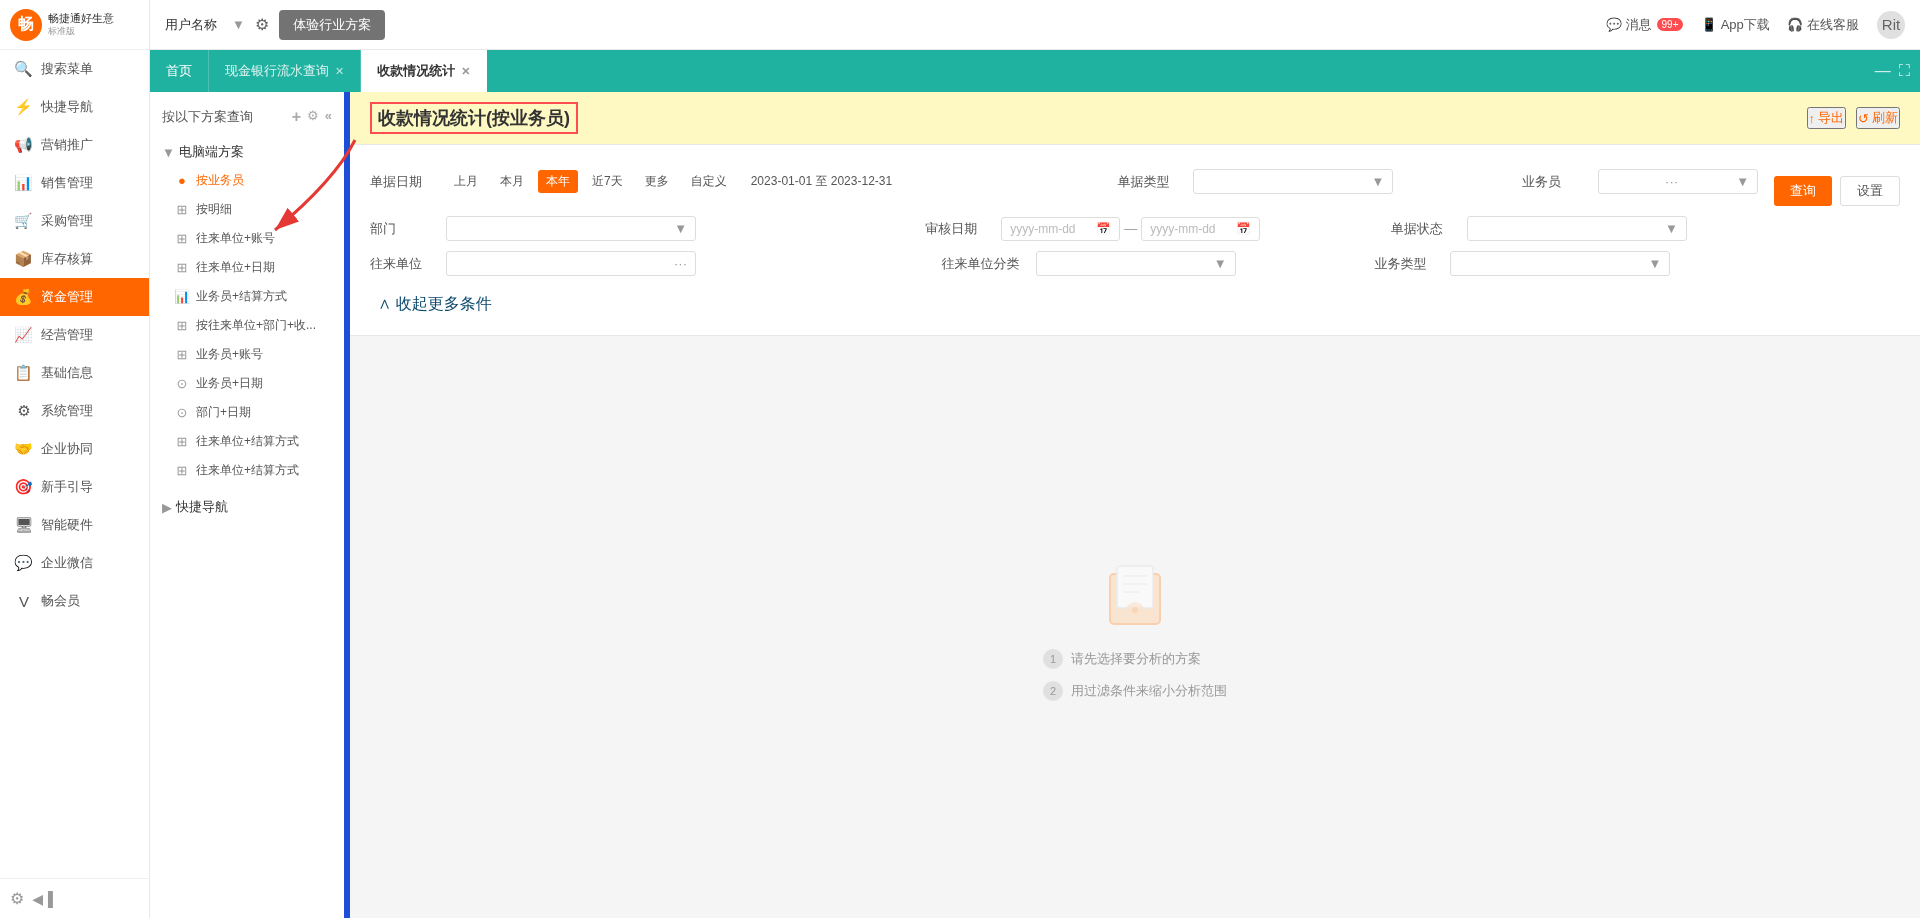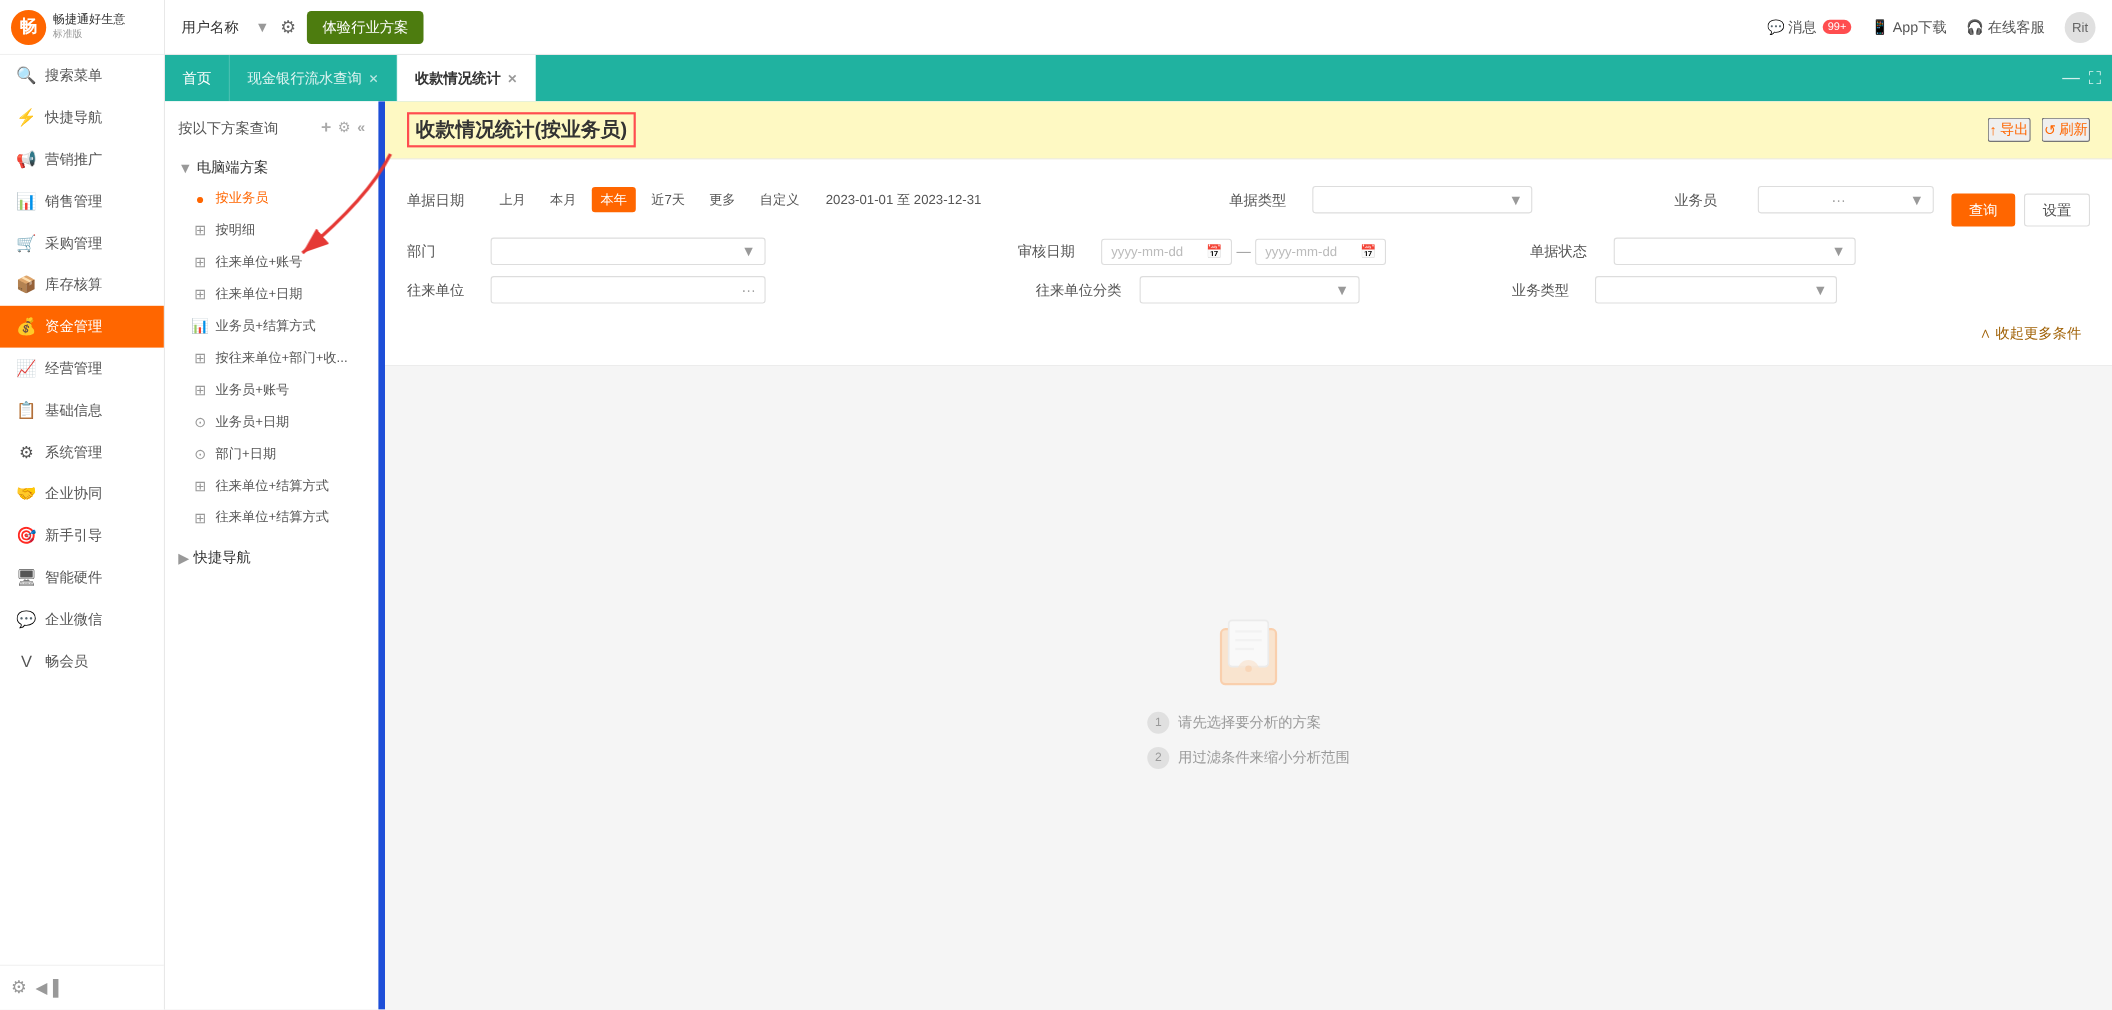--- a/index.html
+++ b/index.html
@@ -18,21 +18,21 @@
     .sidebar-bottom { padding: 10px; display: flex; align-items: center; gap: 8px; border-top: 1px solid #f0f0f0; }
 
     
     .main { flex: 1; display: flex; flex-direction: column; overflow: hidden; }
 
     
     .topbar { height: 50px; background: #fff; display: flex; align-items: center; padding: 0 15px; border-bottom: 1px solid #e8e8e8; gap: 10px; }
     .topbar-user { font-size: 13px; color: #333; margin-right: 5px; }
     .topbar-arrow { color: #999; cursor: pointer; }
     .topbar-gear { color: #666; cursor: pointer; font-size: 16px; }
-    .topbar-trial-btn { background: #4d7c0f; color: white; border: none; border-radius: 4px; padding: 6px 14px; cursor: pointer; font-size: 13px; }
+    .topbar-trial-btn { background: #737373; color: white; border: none; border-radius: 4px; padding: 6px 14px; cursor: pointer; font-size: 13px; }
     .topbar-right { margin-left: auto; display: flex; align-items: center; gap: 18px; color: #555; font-size: 13px; cursor: pointer; }
     .badge { background: #ff4d4f; color: white; border-radius: 10px; font-size: 10px; padding: 1px 5px; margin-left: 2px; }
     .topbar-right-item { display: flex; align-items: center; gap: 3px; }
     .user-avatar { width: 28px; height: 28px; background: #e0e0e0; border-radius: 50%; }
 
     
     .tabbar { height: 42px; background: #20b2a0; display: flex; align-items: stretch; }
     .tab { display: flex; align-items: center; padding: 0 16px; color: rgba(255,255,255,0.85); font-size: 13px; cursor: pointer; gap: 6px; border-right: 1px solid rgba(255,255,255,0.2); }
     .tab.home { color: white; }
     .tab.active { background: white; color: #333; border-bottom: none; font-weight: bold; }
@@ -71,21 +71,21 @@
     .filter-row { display: flex; align-items: center; gap: 16px; margin-bottom: 10px; }
     .filter-label { color: #555; font-size: 13px; white-space: nowrap; min-width: 60px; }
     .filter-date-group { display: flex; align-items: center; gap: 6px; }
     .date-tab { padding: 3px 8px; font-size: 12px; cursor: pointer; color: #555; }
     .date-tab.active { background: #ff6600; color: white; border-radius: 3px; }
     .filter-select-wrapper { position: relative; display: inline-flex; align-items: center; border: 1px solid #ddd; border-radius: 3px; padding: 4px 8px; min-width: 180px; cursor: pointer; }
     .filter-select-wrapper .arrow { margin-left: auto; color: #999; }
     .filter-actions { margin-left: auto; display: flex; gap: 8px; margin-top: 19px; }
     .query-btn { background: #ff6600; color: white; border: none; border-radius: 3px; padding: 5px 16px; cursor: pointer; font-size: 13px; }
     .setting-btn { background: white; color: #555; border: 1px solid #ddd; border-radius: 3px; padding: 5px 16px; cursor: pointer; font-size: 13px; }
-    .collapse-bar { text-align: right; padding: 8px; color: #a16207; font-size: 13px; cursor: pointer; }
+    .collapse-bar { text-align: left; padding: 8px; color: #0c4a6e; font-size: 16px; cursor: pointer; }
 
     
     .data-area { flex: 1; background: #f5f5f5; display: flex; align-items: center; justify-content: center; flex-direction: column; gap: 15px; }
     .empty-hint { display: flex; flex-direction: column; gap: 12px; }
     .hint-item { display: flex; align-items: center; gap: 8px; color: #999; font-size: 13px; }
     .hint-num { width: 20px; height: 20px; background: #e0e0e0; border-radius: 50%; display: flex; align-items: center; justify-content: center; font-size: 11px; color: #999; }
 
     .date-range { font-size: 12px; color: #555; }
     .audit-date-group { display: flex; align-items: center; gap: 4px; }
     .date-placeholder { border: 1px solid #ddd; border-radius: 3px; padding: 4px 8px; font-size: 12px; color: #bbb; width: 119px; display: flex; align-items: center; gap: 4px; }
@@ -186,21 +186,21 @@
         <span class="badge">99+</span>
       </div>
       <div class="topbar-right-item">
         <span>📱</span>
         <span>App下载</span>
       </div>
       <div class="topbar-right-item">
         <span>🎧</span>
         <span>在线客服</span>
       </div>
-      <div class="user-avatar" style="display:flex;align-items:center;justify-content:center;font-size:12px;color:#666;">
+      <div class="user-avatar" style="display:flex;align-items:center;justify-content:center;font-size:15px;color:#666;">
         <span>Rit</span>
       </div>
     </div>
   </div>
 
   <div class="tabbar">
     <div class="tab home">
       <span>首页</span>
     </div>
     <div class="tab">

